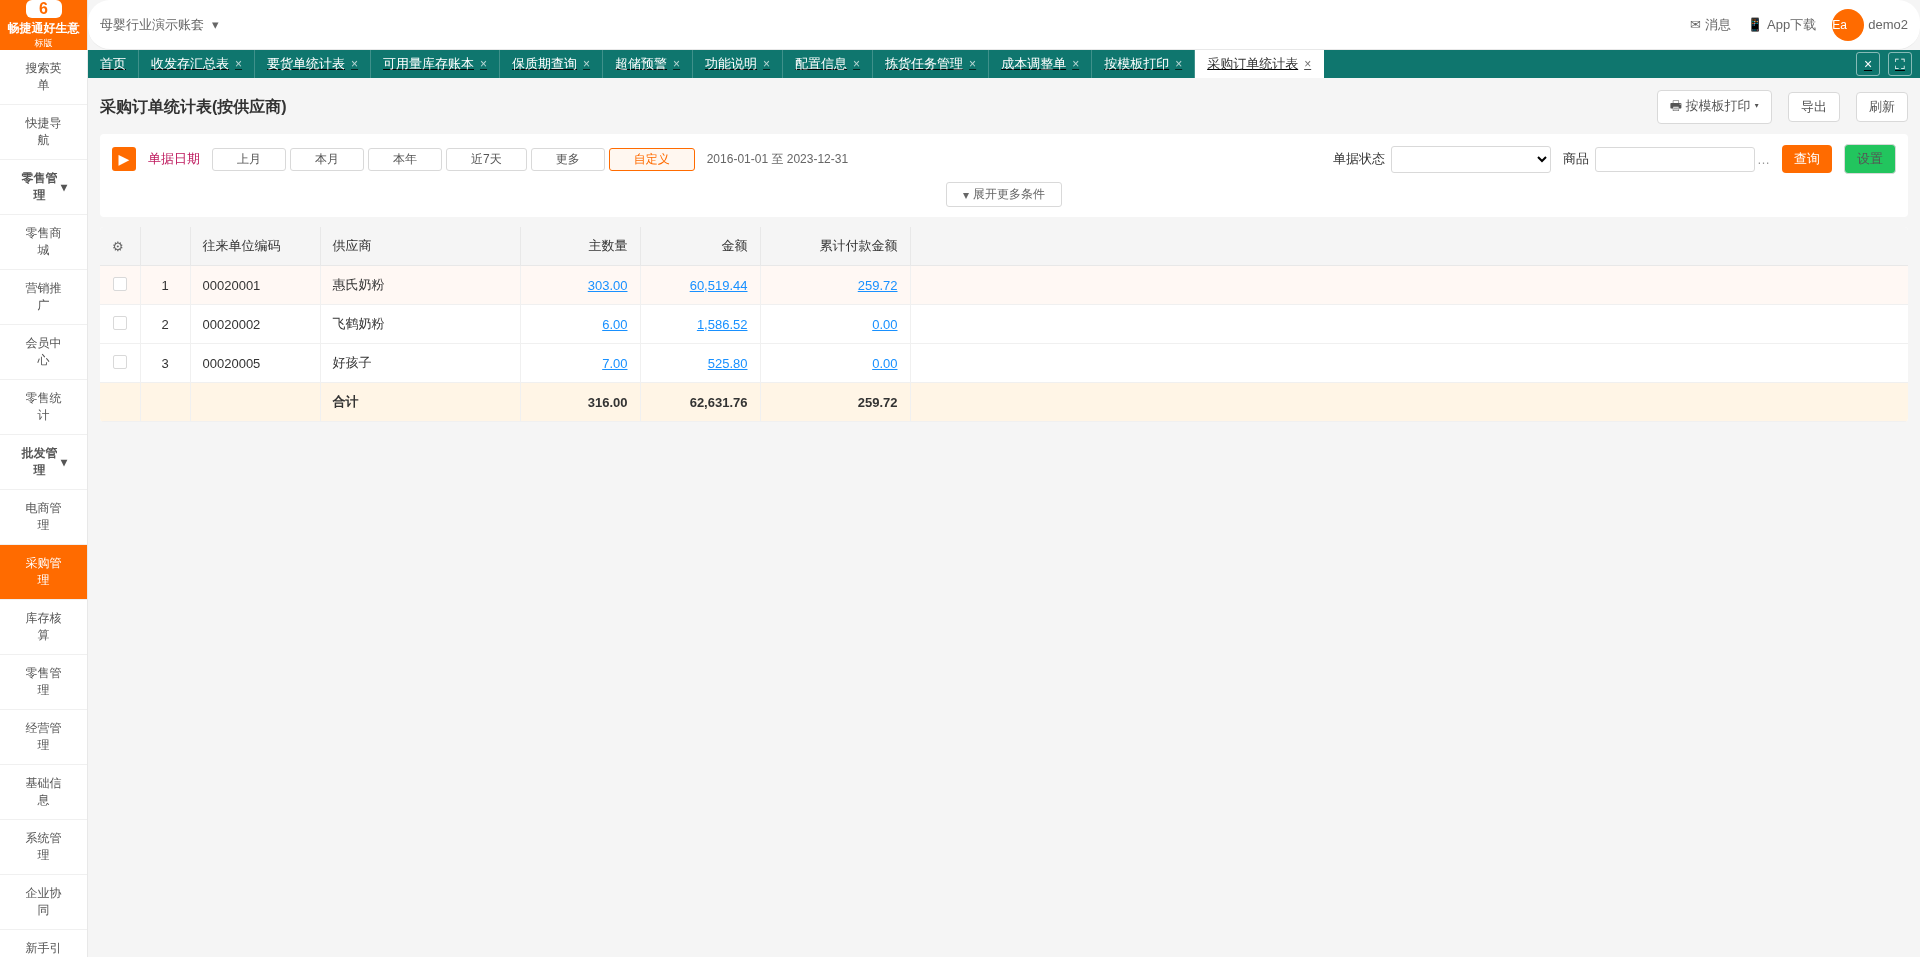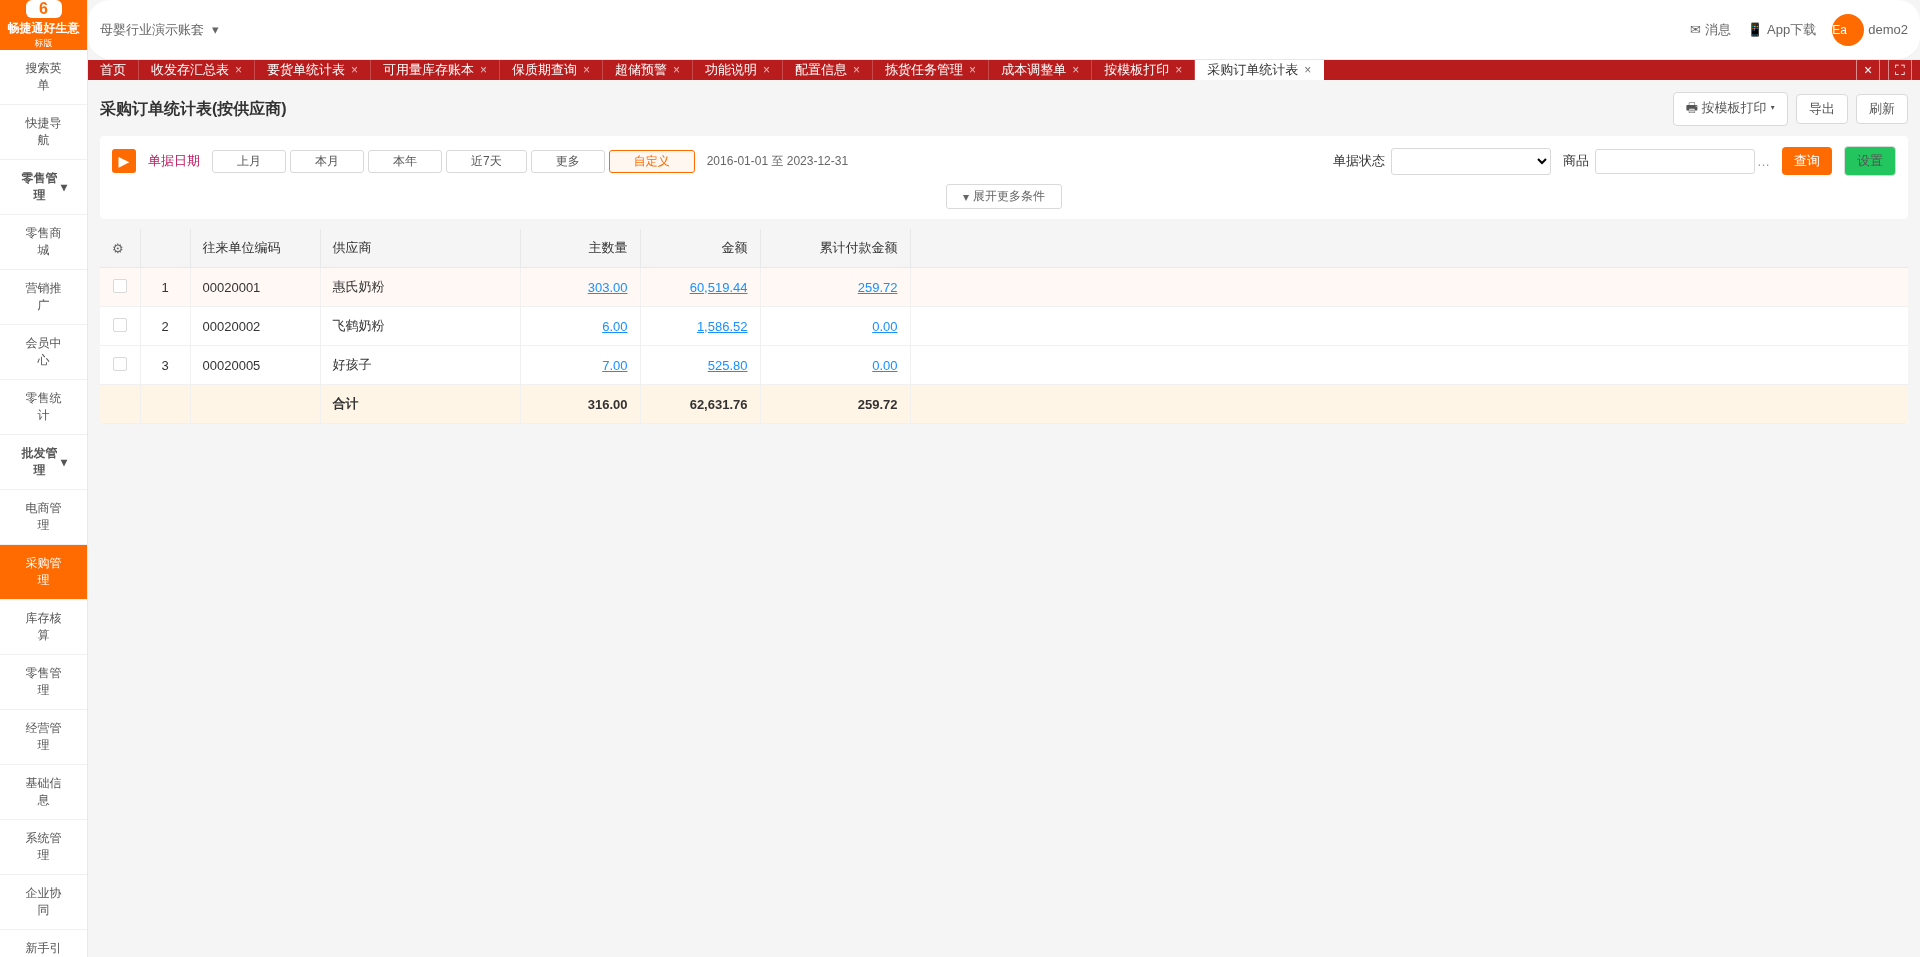--- a/index.html
+++ b/index.html
@@ -51,21 +51,21 @@
     .main-content {
       flex: 1;
       display: flex;
       flex-direction: column;
       height: 100%;
       overflow: hidden;
     }
 
     
     .top-bar {
-      height: 60px;
+      height: 50px;
       background: #fff;
       display: flex;
       align-items: center;
       justify-content: space-between;
       padding: 0 12px;
       border-bottom: 1px solid #e8e8e8;
       flex-shrink: 0;
       border-radius: 22px;
     }
     .top-bar-left {
@@ -89,26 +89,27 @@
       background: #ff6b00;
       display: flex;
       align-items: center;
       justify-content: flex-start;
       color: #fff;
       font-size: 12px;
     }
 
     
     .nav-tabs {
-      background: #b91c1c;
-      display: flex;
-      align-items: center;
-      height: 20px;
+      background: #0f766e;
+      display: flex;
+      align-items: center;
+      height: 28px;
       flex-shrink: 0;
       overflow: hidden;
+      text-decoration: underline;
     }
     .nav-tab {
       height: 36px;
       padding: 0 12px;
       display: flex;
       align-items: center;
       gap: 6px;
       color: #fff;
       font-size: 13px;
       cursor: pointer;
@@ -157,21 +158,21 @@
       margin-bottom: 10px;
     }
     .page-title {
       font-size: 16px;
       font-weight: bold;
       color: #333;
     }
     .page-actions {
       display: flex;
       align-items: center;
-      gap: 8px;
+      gap: 16px;
     }
     .btn {
       padding: 5px 12px;
       border-radius: 4px;
       border: none;
       cursor: pointer;
       font-size: 13px;
     }
     .btn-outline {
       background: #fff;

